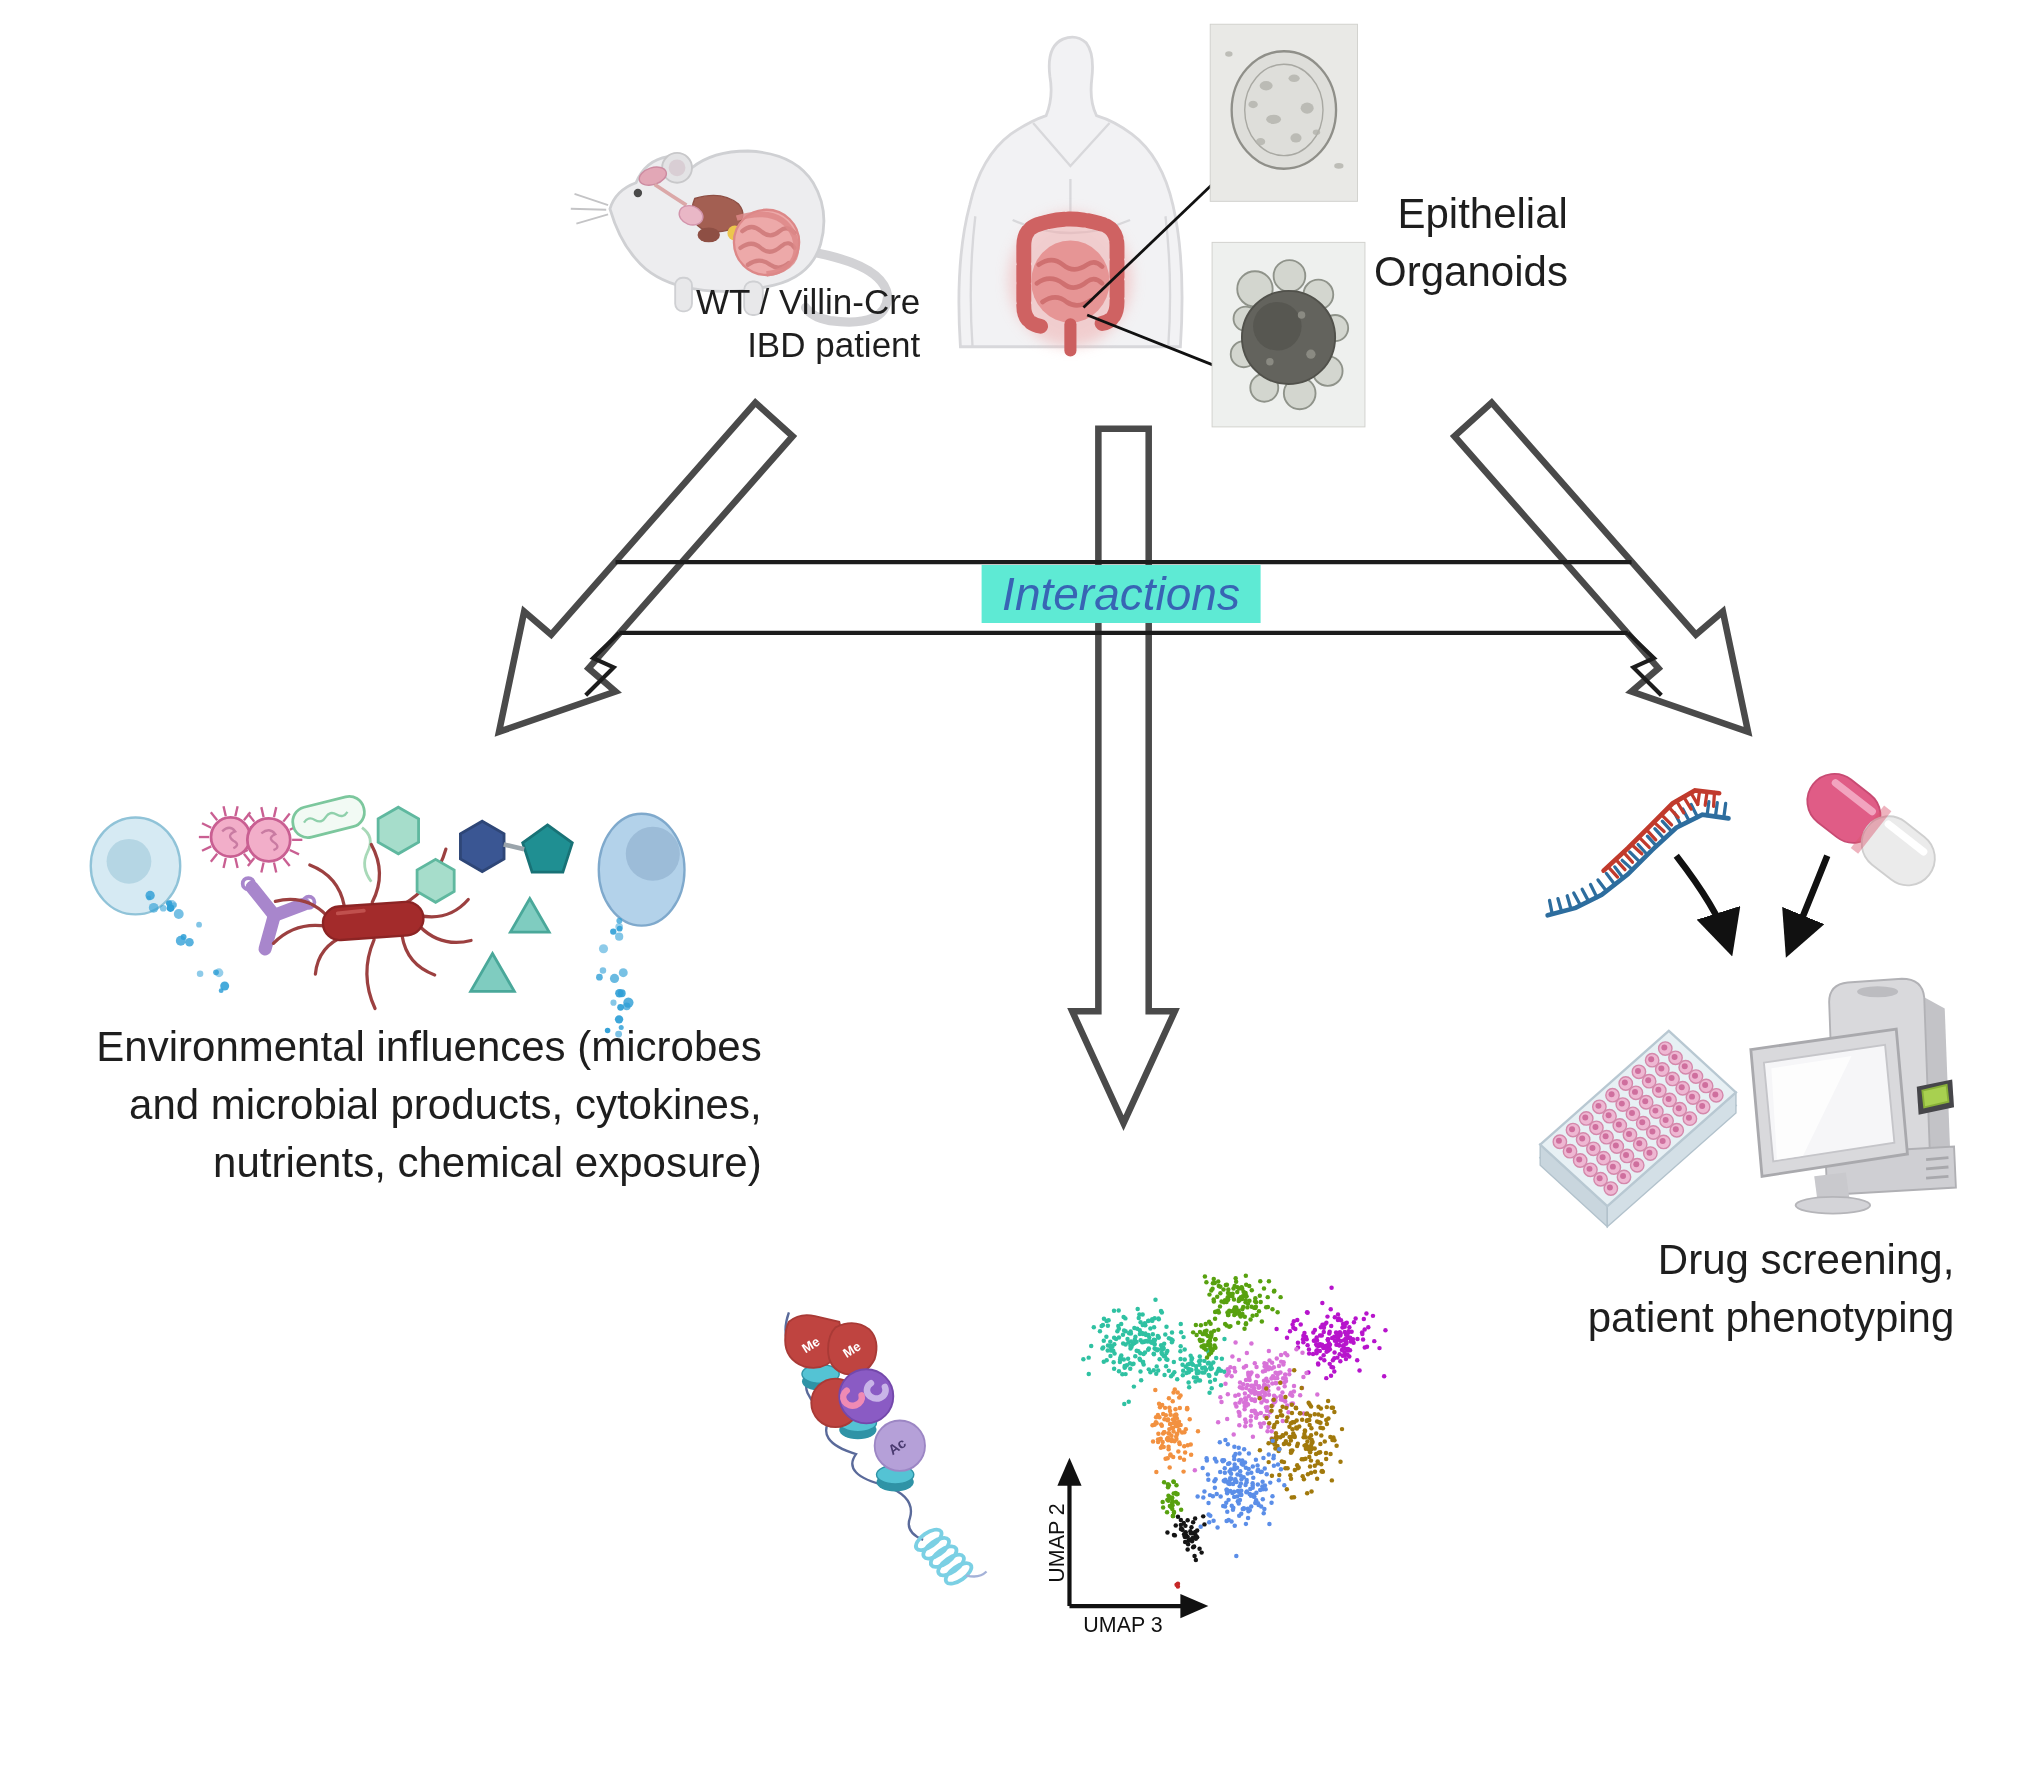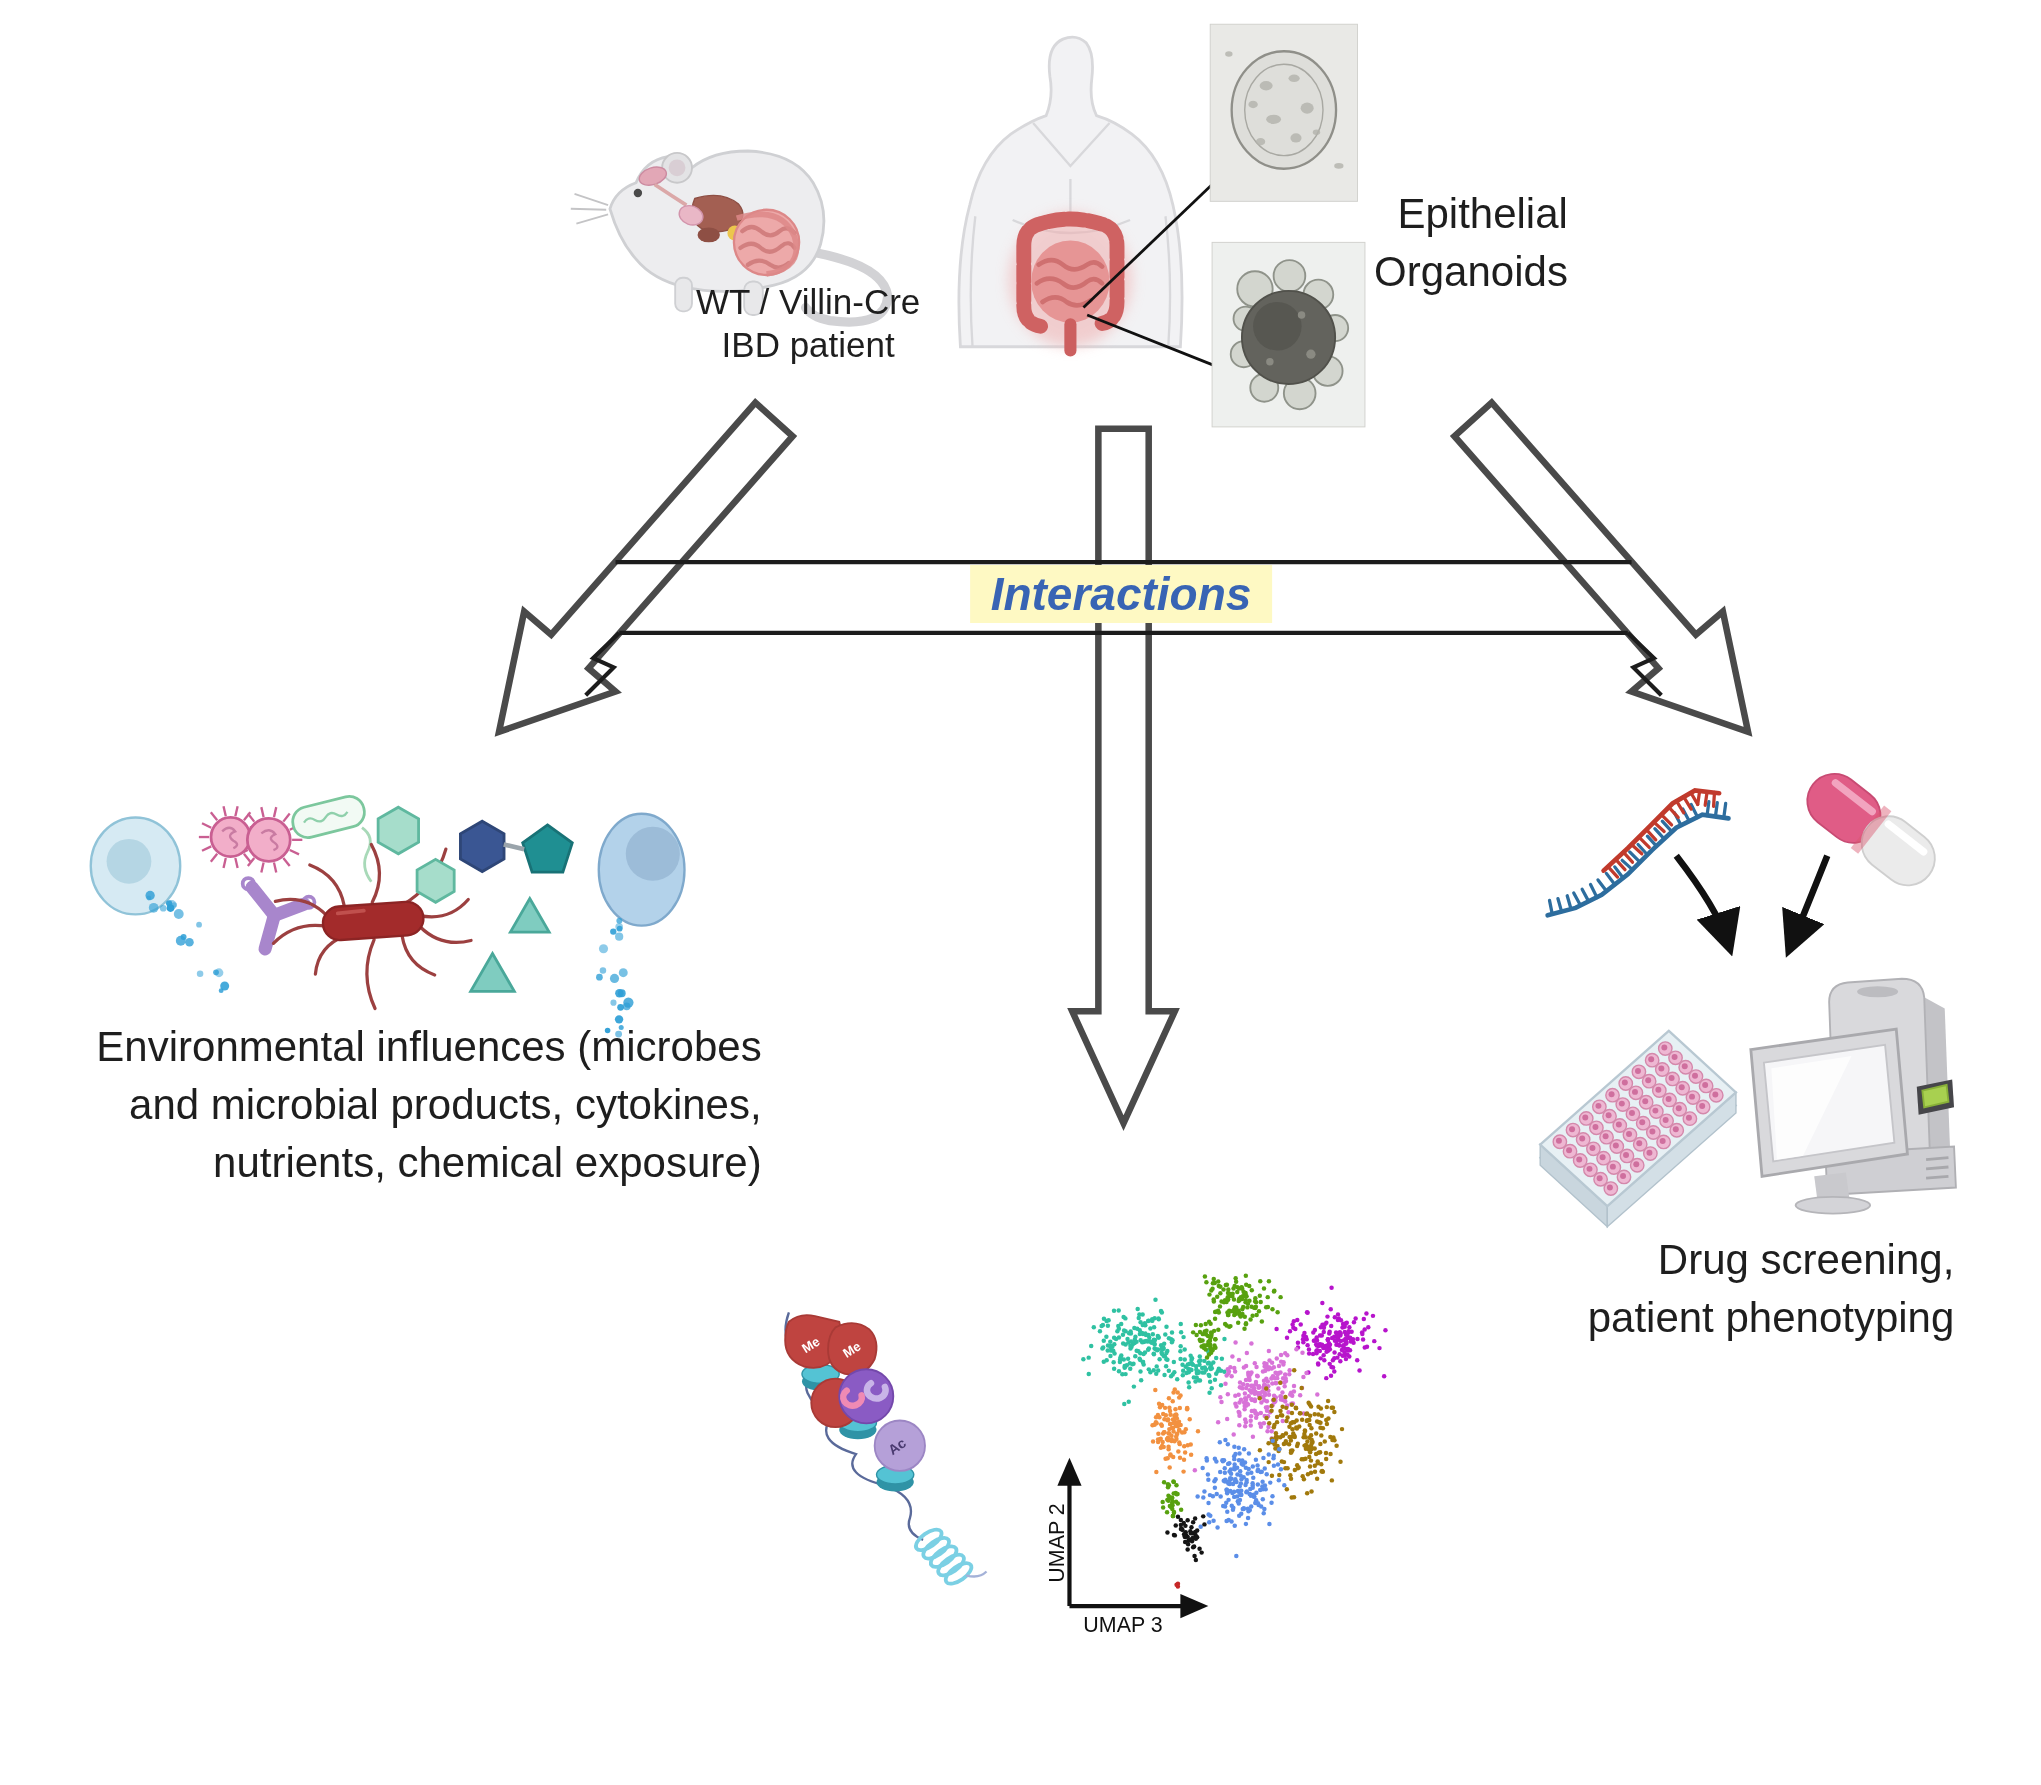--- a/index.html
+++ b/index.html
@@ -2,26 +2,26 @@
 <html style="font-size:15px"><head>
 <meta charset="utf-8">
 <style>
   html,body{margin:0;padding:0;background:#fff}
   .canvas{position:relative;width:2042px;height:1785px;background:#ffffff;
           font-family:"Liberation Sans",sans-serif;overflow:hidden}
   svg.art{position:absolute;left:0;top:0}
   .lbl{position:absolute;color:#1e1e1e;font-weight:500;text-align:right;
        transform:translateX(-50%);white-space:nowrap}
   .lbl div{display:block}
-  .lbl-left{transform:none;text-align:center}
+  .lbl-left{transform:none;text-align:right}
   .big{font-size:42px;line-height:58px}
   .wt{font-size:35px;line-height:43px;font-weight:500}
   .intx{position:absolute;left:1121px;top:565px;transform:translateX(-50%);
-        font-size:46px;line-height:58px;font-style:italic;font-weight:700;
-        color:#3864b4;background:#fef9c3;padding:0 20.5px;white-space:nowrap}
+        font-size:46px;line-height:58px;font-style:italic;font-weight:400;
+        color:#3864b4;background:#5eead4;padding:0 20.5px;white-space:nowrap}
   .axis{font-size:21.4px;font-weight:400;color:#111}
   .axis-y{position:absolute;left:1057px;top:1543px;transform:translate(-50%,-50%) rotate(-90deg);
           transform-origin:center;font-size:21.4px;color:#111;white-space:nowrap}
 </style>
 </head>
 <body>
 
 <div class="canvas">
 
 <svg class="art" width="2042" height="1785" viewBox="0 0 2190 1915">

